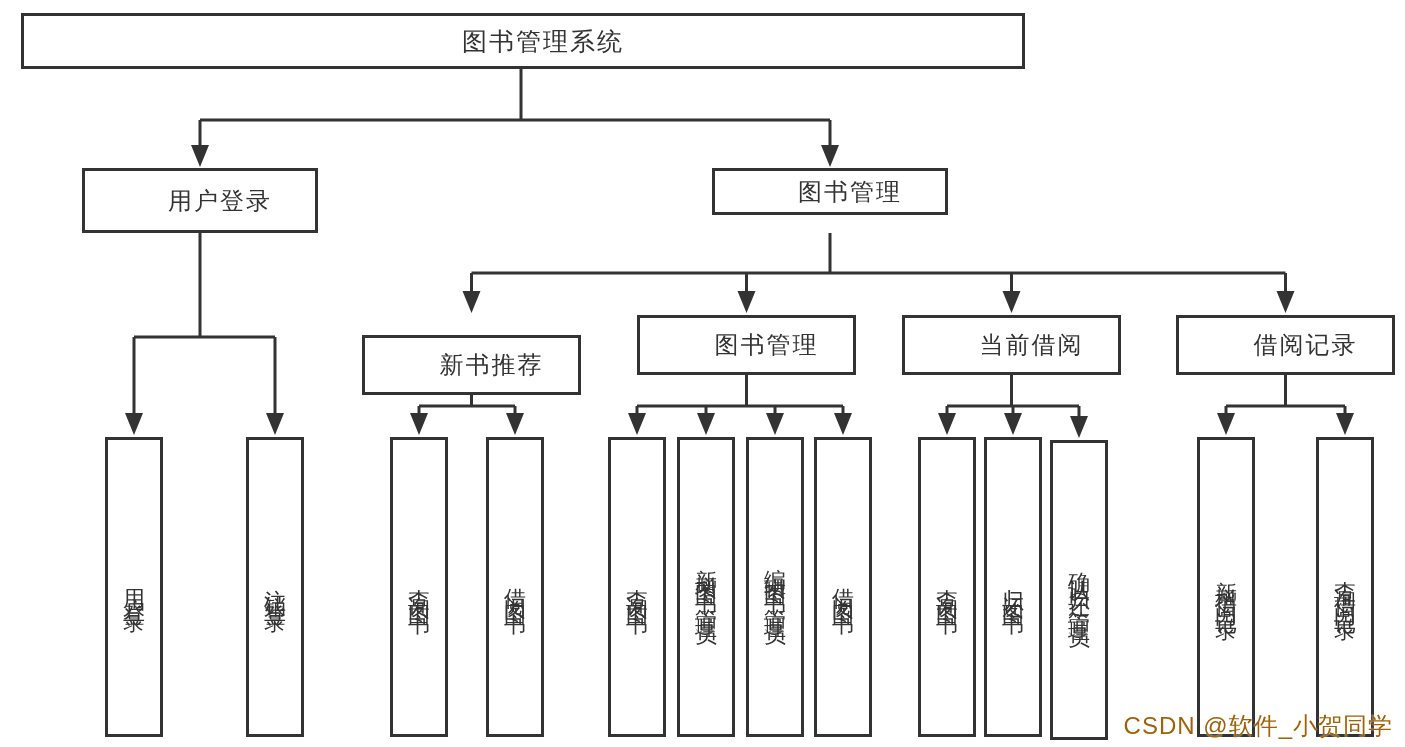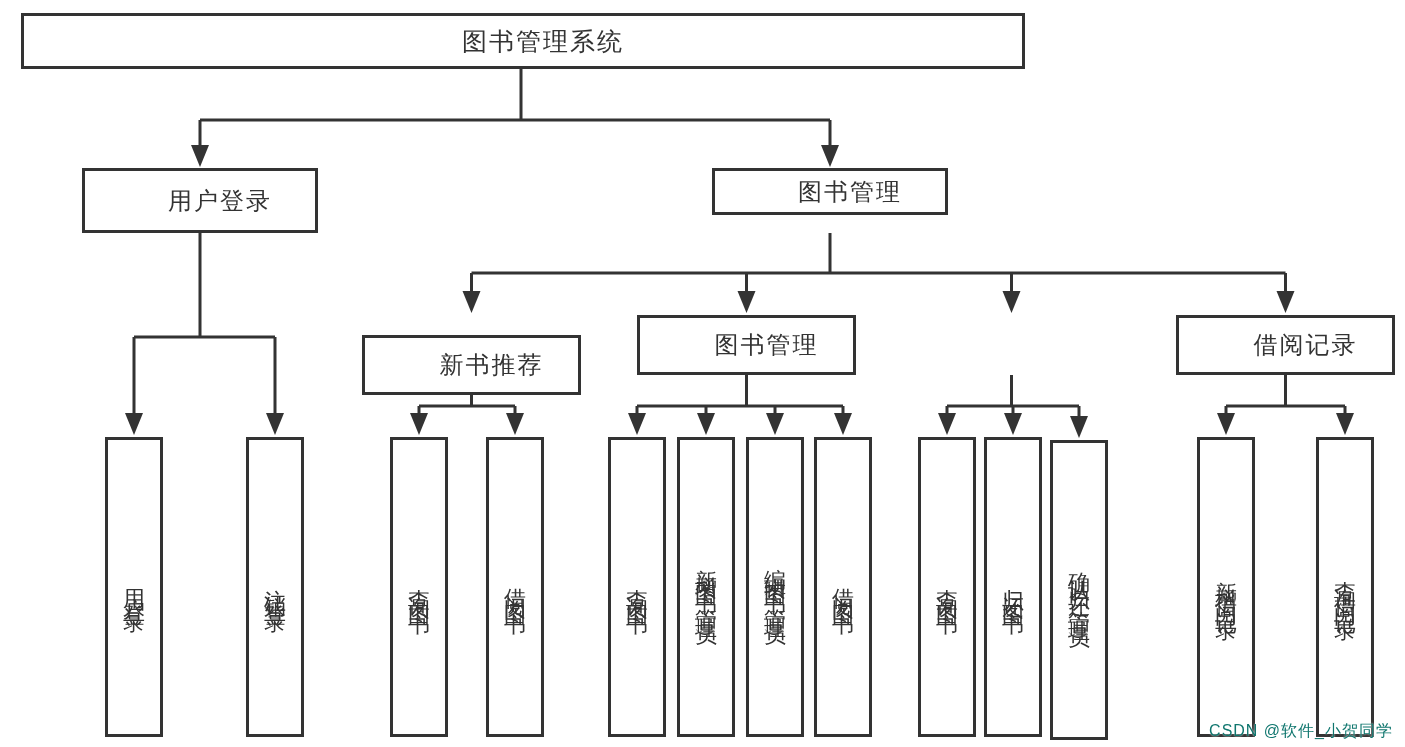--- a/index.html
+++ b/index.html
@@ -34,22 +34,22 @@
   .v-box .vtext {
     writing-mode: vertical-rl;
     text-orientation: mixed;
     letter-spacing: 8px;
     line-height: 1;
   }
   .watermark {
     position: absolute;
     right: 12px;
     bottom: 5px;
-    font-size: 16px;
-    color: #0f766e;
+    font-size: 24px;
+    color: #a16207;
     letter-spacing: 1px;
     text-shadow: 0 0 2px #ffffff;
     white-space: nowrap;
   }
 </style>
 </head>
 <body>
 
 <div class="canvas">
 
@@ -103,20 +103,23 @@
   <div class="box h-box" style="left:712px; top:168px; width:236px; height:47px;">
     <span>图书管理</span>
   </div>
 
   <div class="box h-box" style="left:362px; top:315px; width:219px; height:60px;margin-top:20px;">
     <span>新书推荐</span>
   </div>
   <div class="box h-box" style="left:637px; top:315px; width:219px; height:60px;">
     <span>图书管理</span>
   </div>
+  <div class="box h-box" style="left:902px; top:315px; width:219px; height:60px;">
+    <span>当前借阅</span>
+  </div>
   <div class="box h-box" style="left:1176px; top:315px; width:219px; height:60px;">
     <span>借阅记录</span>
   </div>
 
   <div class="box v-box" style="left:105px; top:437px; width:58px; height:300px;">
     <span class="vtext">用户登录</span>
   </div>
   <div class="box v-box" style="left:246px; top:437px; width:58px; height:300px;">
     <span class="vtext">注销登录</span>
   </div>

